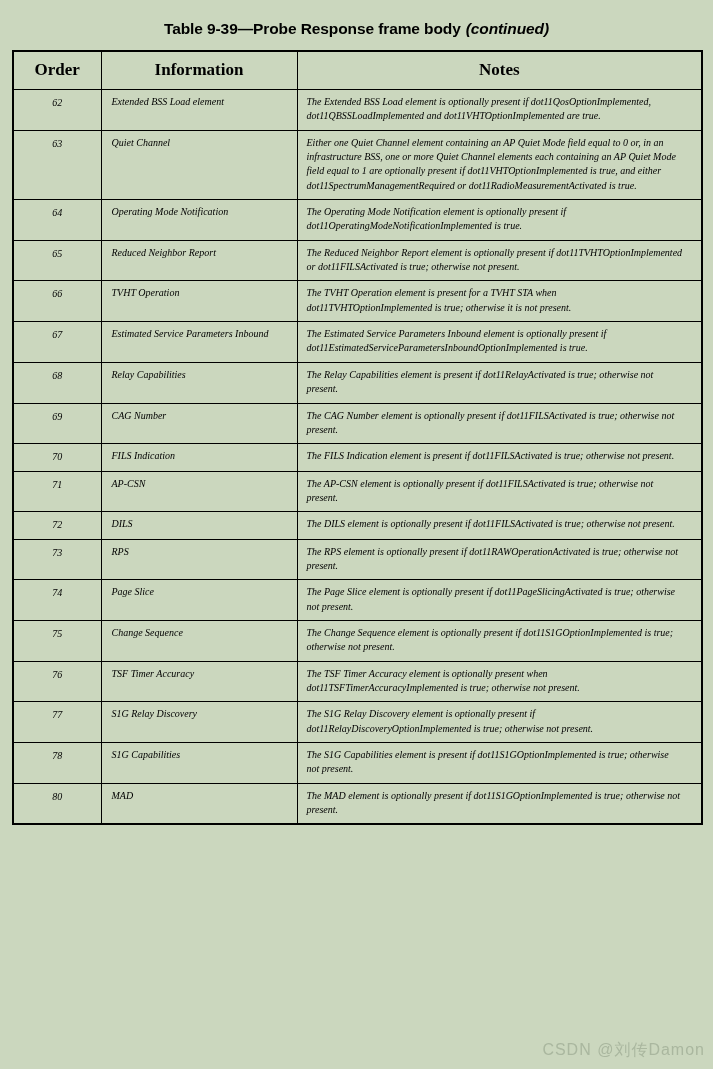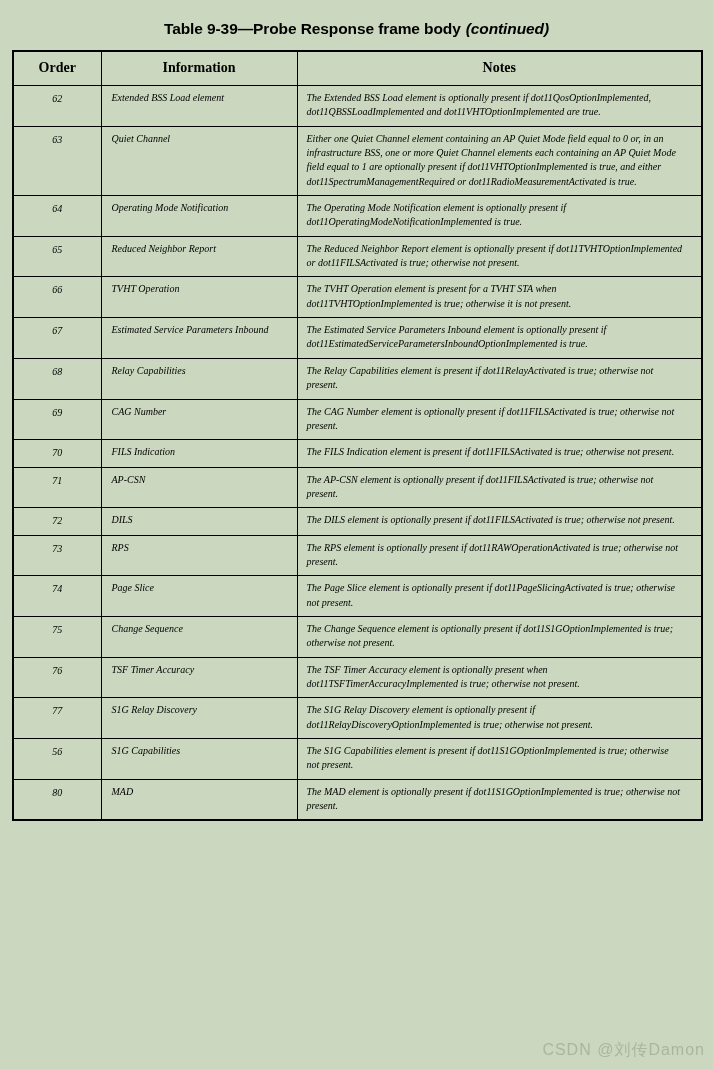--- a/index.html
+++ b/index.html
@@ -60,21 +60,21 @@
     border: 2px solid #000;
   }
 
   col.col-order  { width: 88px; }
   col.col-info   { width: 196px; }
   col.col-notes  { width: 405px; }
 
   thead th {
     text-align: center;
     font-weight: bold;
-    font-size: 14px;
+    font-size: 17px;
     font-family: "Liberation Serif", serif;
     padding: 8px 4px 9px 4px;
     border-bottom: 2px solid #000;
     vertical-align: middle;
   }
 
   tbody td {
     font-size: 10px;
     line-height: 14.35px;
     padding: 5px 6px 6px 6px;
@@ -208,21 +208,21 @@
           <td class="order-cell">76</td>
           <td class="info-cell">TSF Timer Accuracy</td>
           <td class="notes-cell">The TSF Timer Accuracy element is optionally present when dot11TSFTimerAccuracyImplemented is true; otherwise not present.</td>
         </tr>
         <tr>
           <td class="order-cell">77</td>
           <td class="info-cell">S1G Relay Discovery</td>
           <td class="notes-cell">The S1G Relay Discovery element is optionally present if dot11RelayDiscoveryOptionImplemented is true; otherwise not present.</td>
         </tr>
         <tr>
-          <td class="order-cell">56</td>
+          <td class="order-cell">78</td>
           <td class="info-cell">S1G Capabilities</td>
           <td class="notes-cell">The S1G Capabilities element is present if dot11S1GOptionImplemented is true; otherwise not present.</td>
         </tr>
         <tr>
           <td class="order-cell">80</td>
           <td class="info-cell">MAD</td>
           <td class="notes-cell">The MAD element is optionally present if dot11S1GOptionImplemented is true; otherwise not present.</td>
         </tr>
       </tbody>
   </table>

